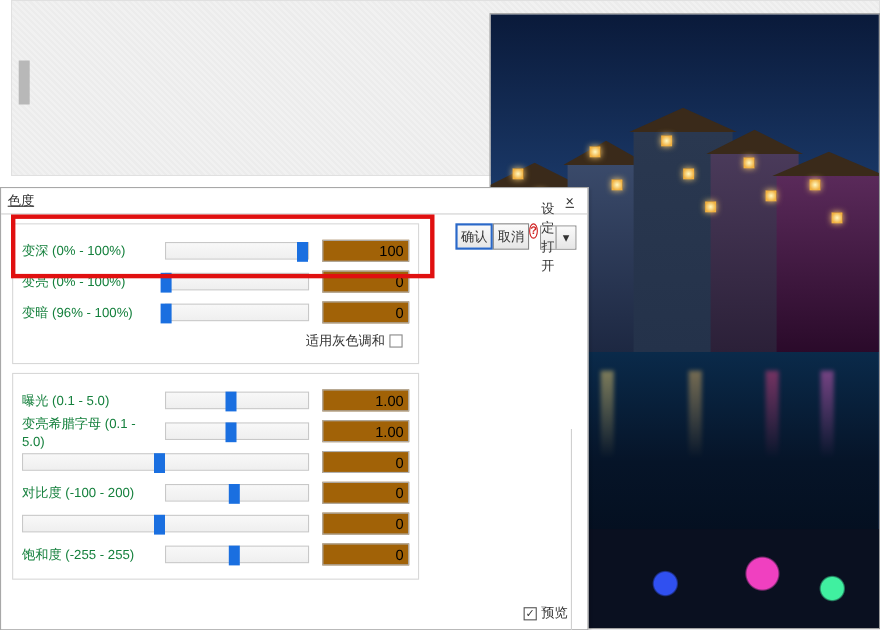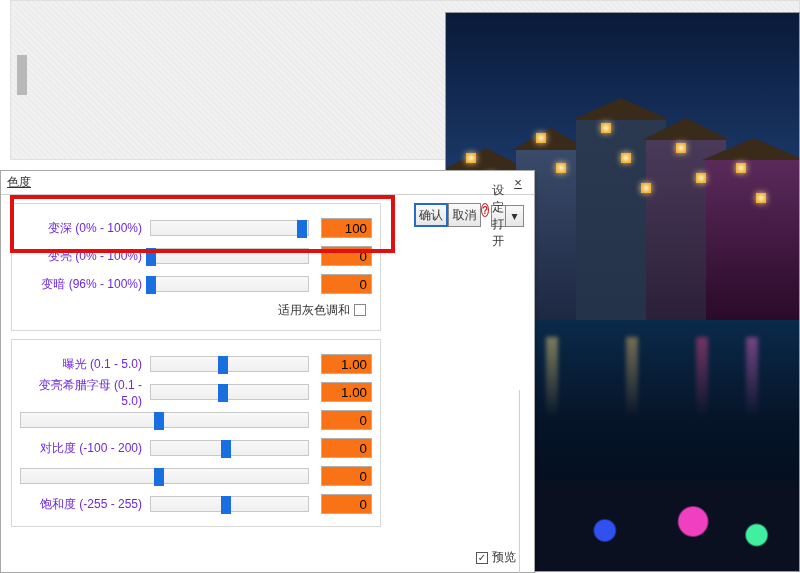--- a/index.html
+++ b/index.html
@@ -50,24 +50,24 @@
   }
   .dlg-header{
     height:24px; border-bottom:1px solid #d0d0d0;
     display:flex; align-items:center; padding:0 6px;text-decoration:underline;
   }
   .dlg-title{flex:1;}
   .close-x{width:20px;text-align:center;font-size:13px;cursor:default;}
   .dlg-body{position:relative;padding:8px 10px 8px 10px;height:calc(100% - 24px);}
   .group{border:1px solid #d8d8d8;padding:10px 8px 8px 8px;margin-bottom:8px;}
   .row{display:flex;align-items:center;height:28px;}
-  .lbl{width:130px;text-align:right;padding-right:8px;color:#6d28d9;}
+  .lbl{width:130px;padding-right:8px;color:#15803d;}
   .slider{flex:1;height:16px;border:1px solid #c8c8c8;background:linear-gradient(#f8f8f8,#efefef);position:relative;margin-right:12px;}
   .thumb{position:absolute;top:-1px;width:10px;height:18px;background:#1a6fe0;}
-  .valbox{width:51px;height:20px;border:1px solid #b0b0b0;background:#f97316;text-align:right;padding:1px 4px;}
+  .valbox{width:79px;height:20px;border:1px solid #b0b0b0;background:#a16207;text-align:right;padding:1px 4px;}
   .chkrow{display:flex;justify-content:flex-end;align-items:center;height:24px;padding-right:6px;}
   .chkrow .chk{width:12px;height:12px;border:1px solid #888;margin-left:4px;display:inline-flex;align-items:center;justify-content:center;font-size:10px;}
   .dlg-right{
     position:absolute; right:10px; top:8px; width:110px;
     display:flex; flex-direction:row; align-items:flex-end;
   }
   .btn{width:92px;height:24px;border:1px solid #888;background:linear-gradient(#fafafa,#e6e6e6);margin-bottom:8px;display:flex;align-items:center;justify-content:center;cursor:default;}
   .btn.primary{border:2px solid #2a68c8;}
   .help{align-self:flex-end;margin:0 2px 18px 0;color:#d02020;border:1px solid #d02020;border-radius:50%;width:14px;height:14px;font-size:10px;display:flex;align-items:center;justify-content:center;font-weight:bold;}
   .dd{display:flex;width:92px;height:22px;border:1px solid #888;margin-bottom:8px;}

